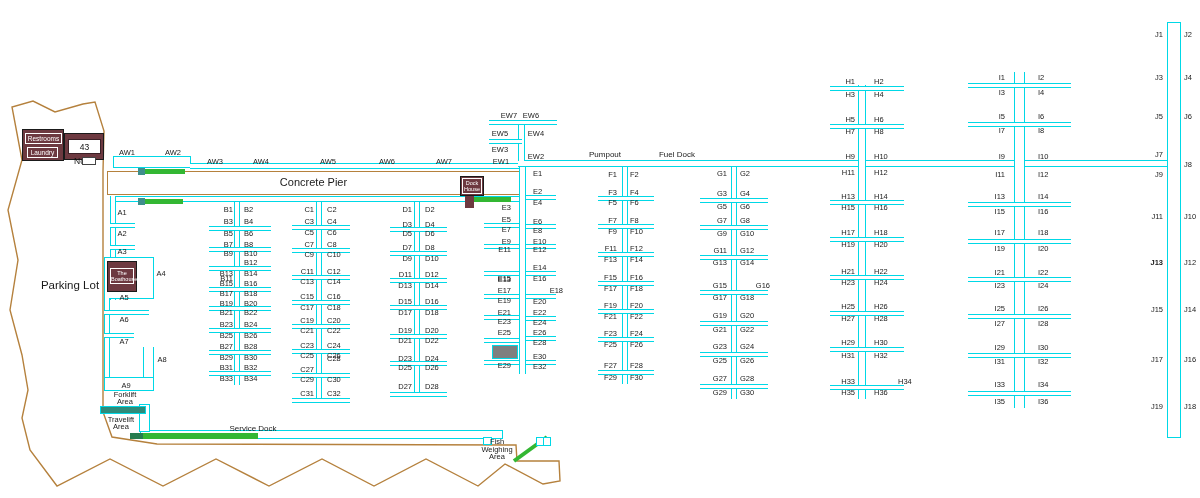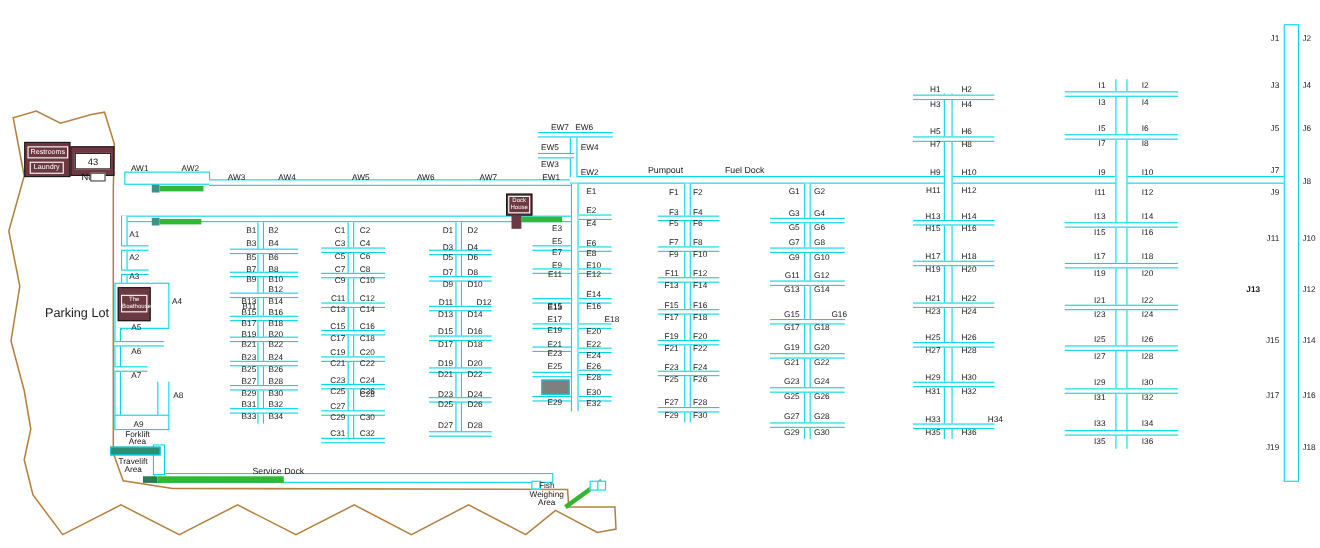--- a/index.html
+++ b/index.html
@@ -31,20 +31,23 @@
 </head>
 <body>
 
 <div id="map">
 
   <svg id="shore" width="1200" height="498">
     <path d="M103,196 L103,171 L104,131 L95,102 L83,104 L55,112 L33,101 L12,107 L22,160 L8,210 L18,260 L10,310 L22,355 L28,390 L22,418 L30,450 L57,486 L110,459 L163,486 L216,459 L269,486 L322,459 L374,486 L426,459 L478,486 L505,464 L543,484 L560,481 L559,461 L517,461 L516,445 L157,444 L112,437 L103,412 Z" fill="none" stroke="#b5813d" stroke-width="1.4"></path>
     <path d="M514,461 L547,437" fill="none" stroke="#33b733" stroke-width="4"></path>
   </svg>
 
+  <div class="band">
+    <span>Concrete Pier</span>
+  </div>
 
   <div class="cb" style="left:113px;top:156px;width:78px;height:12px"></div>
   <div class="ch" style="left:190px;top:163px;width:330px;height:6px"></div>
   <div class="ch" style="left:518px;top:160px;width:650px;height:7px"></div>
   <div class="ch" style="left:110px;top:196px;width:413px;height:6px"></div>
   <div class="cv" style="left:518px;top:122px;width:7px;height:39px"></div>
   <div class="ch" style="left:489px;top:120px;width:68px;height:5px"></div>
   <div class="ch" style="left:489px;top:139px;width:33px;height:5px"></div>
 
   <div class="cv" style="left:110px;top:196px;width:6px;height:104px"></div>
@@ -161,21 +164,21 @@
       <div class="slip" style="left: 425px; top: 205px; width: 30px; text-align: left;">D2</div>
       <div class="slip" style="left: 382px; top: 220px; width: 30px; text-align: right;">D3</div>
       <div class="slip" style="left: 425px; top: 220px; width: 30px; text-align: left;">D4</div>
       <div class="slip" style="left: 382px; top: 229px; width: 30px; text-align: right;">D5</div>
       <div class="slip" style="left: 425px; top: 229px; width: 30px; text-align: left;">D6</div>
       <div class="slip" style="left: 382px; top: 243px; width: 30px; text-align: right;">D7</div>
       <div class="slip" style="left: 425px; top: 243px; width: 30px; text-align: left;">D8</div>
       <div class="slip" style="left: 382px; top: 254px; width: 30px; text-align: right;">D9</div>
       <div class="slip" style="left: 425px; top: 254px; width: 30px; text-align: left;">D10</div>
       <div class="slip" style="left: 382px; top: 270px; width: 30px; text-align: right;">D11</div>
-      <div class="slip" style="left: 425px; top: 270px; width: 30px; text-align: center;">D12</div>
+      <div class="slip" style="left: 425px; top: 270px; width: 30px; text-align: left;">D12</div>
       <div class="slip" style="left: 382px; top: 281px; width: 30px; text-align: right;">D13</div>
       <div class="slip" style="left: 425px; top: 281px; width: 30px; text-align: left;">D14</div>
       <div class="slip" style="left: 382px; top: 297px; width: 30px; text-align: right;">D15</div>
       <div class="slip" style="left: 425px; top: 297px; width: 30px; text-align: left;">D16</div>
       <div class="slip" style="left: 382px; top: 308px; width: 30px; text-align: right;">D17</div>
       <div class="slip" style="left: 425px; top: 308px; width: 30px; text-align: left;">D18</div>
       <div class="slip" style="left: 382px; top: 326px; width: 30px; text-align: right;">D19</div>
       <div class="slip" style="left: 425px; top: 326px; width: 30px; text-align: left;">D20</div>
       <div class="slip" style="left: 382px; top: 336px; width: 30px; text-align: right;">D21</div>
       <div class="slip" style="left: 425px; top: 336px; width: 30px; text-align: left;">D22</div>
@@ -398,21 +401,21 @@
       <div class="slip" style="left: 533px; top: 352px; width: 30px; text-align: left;">E30</div>
       <div class="slip" style="left: 533px; top: 362px; width: 30px; text-align: left;">E32</div>
       <div class="graybox" style="left: 492px; top: 345px; width: 26px; height: 14px;"></div>
       <div class="cb" style="left: 1167px; top: 22px; width: 14px; height: 416px;"></div>
       <div class="slip" style="left: 1133px; top: 30px; width: 30px; text-align: right;">J1</div>
       <div class="slip" style="left: 1133px; top: 73px; width: 30px; text-align: right;">J3</div>
       <div class="slip" style="left: 1133px; top: 112px; width: 30px; text-align: right;">J5</div>
       <div class="slip" style="left: 1133px; top: 150px; width: 30px; text-align: right;">J7</div>
       <div class="slip" style="left: 1133px; top: 170px; width: 30px; text-align: right;">J9</div>
       <div class="slip" style="left: 1133px; top: 212px; width: 30px; text-align: right;">J11</div>
-      <div class="slip" style="left: 1133px; top: 258px; width: 30px; text-align: left; font-weight: bold;">J13</div>
+      <div class="slip" style="left: 1133px; top: 258px; width: 30px; text-align: right; font-weight: bold;">J13</div>
       <div class="slip" style="left: 1133px; top: 305px; width: 30px; text-align: right;">J15</div>
       <div class="slip" style="left: 1133px; top: 355px; width: 30px; text-align: right;">J17</div>
       <div class="slip" style="left: 1133px; top: 402px; width: 30px; text-align: right;">J19</div>
       <div class="slip" style="left: 1184px; top: 30px; width: 30px; text-align: left;">J2</div>
       <div class="slip" style="left: 1184px; top: 73px; width: 30px; text-align: left;">J4</div>
       <div class="slip" style="left: 1184px; top: 112px; width: 30px; text-align: left;">J6</div>
       <div class="slip" style="left: 1184px; top: 160px; width: 30px; text-align: left;">J8</div>
       <div class="slip" style="left: 1184px; top: 212px; width: 30px; text-align: left;">J10</div>
       <div class="slip" style="left: 1184px; top: 258px; width: 30px; text-align: left;">J12</div>
       <div class="slip" style="left: 1184px; top: 305px; width: 30px; text-align: left;">J14</div>

